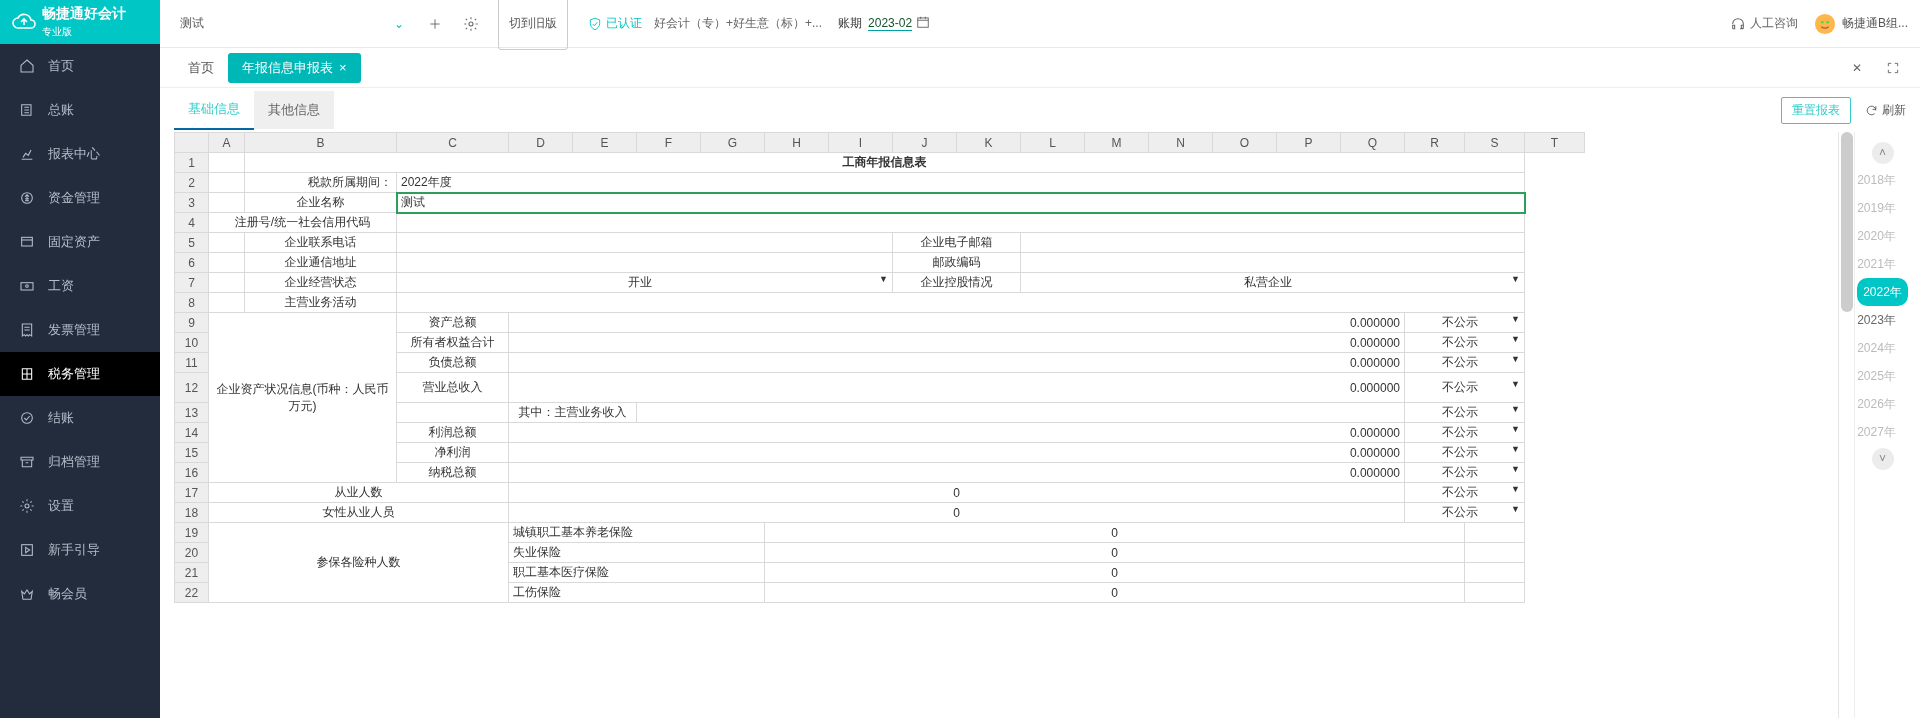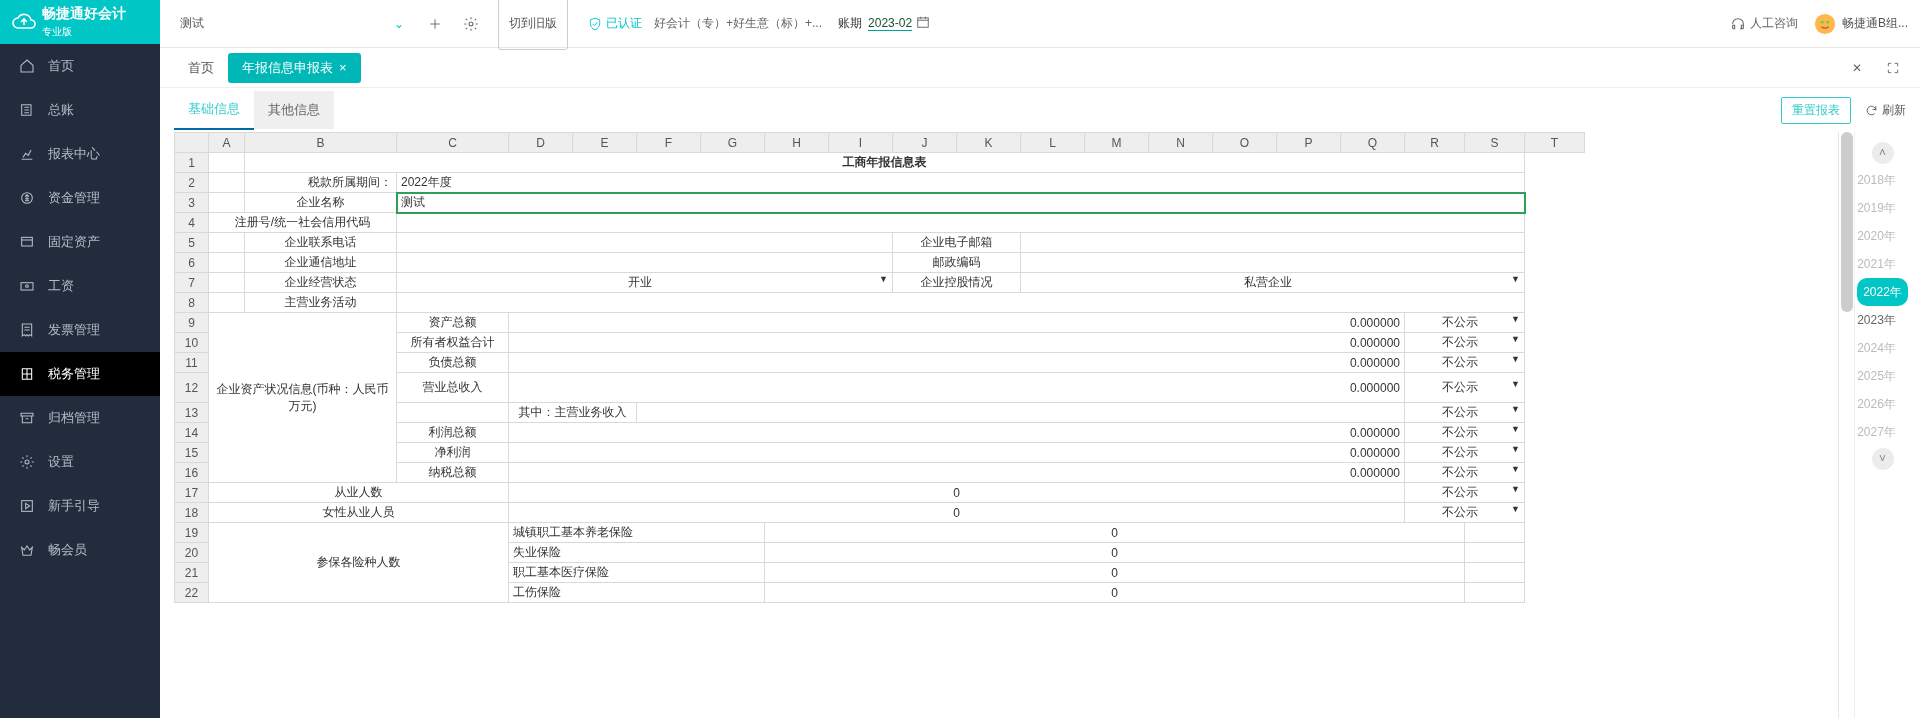--- a/index.html
+++ b/index.html
@@ -161,20 +161,29 @@
           </span>
           <span>发票管理</span>
         </div>
         <div class="menu-item active">
           <span class="menu-icon">
             <svg width="16" height="16" viewBox="0 0 24 24">
               <path class="svg-stroke" d="M5 4h14v16H5zM12 4v16M5 12h14"></path>
             </svg>
           </span>
           <span>税务管理</span>
+        </div>
+        <div class="menu-item">
+          <span class="menu-icon">
+            <svg width="16" height="16" viewBox="0 0 24 24">
+              <circle cx="12" cy="12" r="8" class="svg-stroke"></circle>
+              <path class="svg-stroke" d="M8 12l3 3 5-6"></path>
+            </svg>
+          </span>
+          <span>结账</span>
         </div>
         <div class="menu-item">
           <span class="menu-icon">
             <svg width="16" height="16" viewBox="0 0 24 24">
               <path class="svg-stroke" d="M3 5h18v4H3zM5 9v10h14V9M10 13h4"></path>
             </svg>
           </span>
           <span>归档管理</span>
         </div>
         <div class="menu-item">

